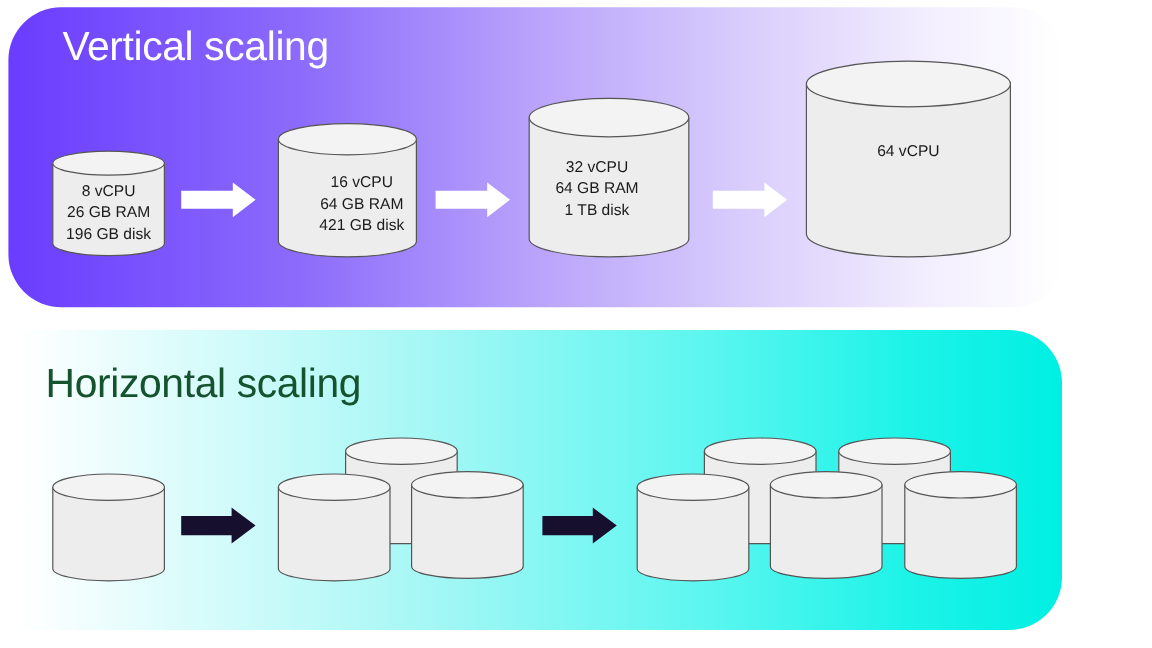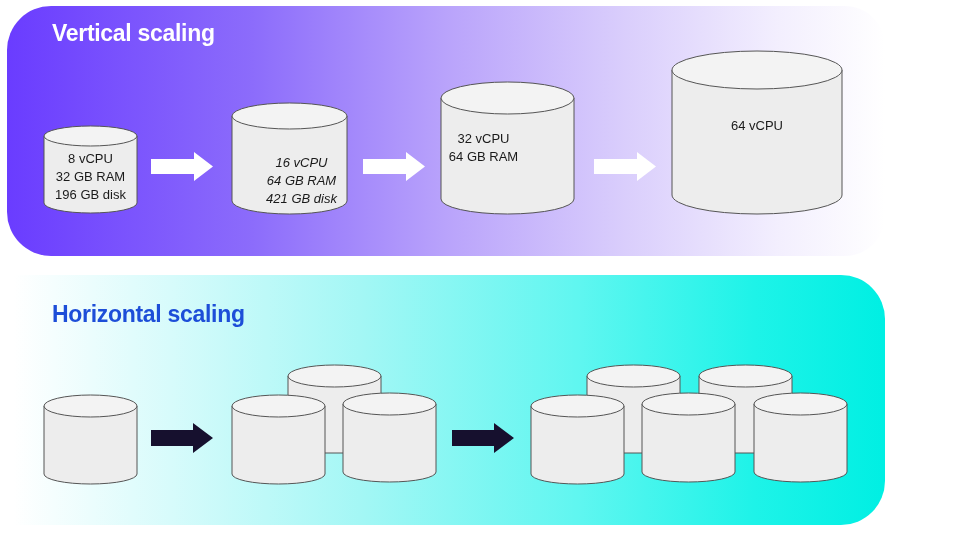--- a/index.html
+++ b/index.html
@@ -2,23 +2,23 @@
 <html><head>
 <meta charset="utf-8">
 <style>
   html,body{margin:0;padding:0;background:#ffffff;}
   body{width:960px;height:540px;position:relative;overflow:hidden;font-family:"Liberation Sans",sans-serif;}
   .panel{position:absolute;}
   .panel-vertical{left:7px;top:6px;width:878px;height:250px;border-radius:44px 40px 40px 44px;
     background:linear-gradient(90deg,#6a3cff 0%,#8c6cfb 28%,#b9a3fb 50%,#d9cdfc 70%,#f3effe 88%,#ffffff 100%);}
   .panel-horizontal{left:14px;top:275px;width:871px;height:250px;border-radius:0 44px 44px 0;
     background:linear-gradient(90deg,#ffffff 0%,#d7fbfb 18%,#a3f7f5 40%,#5ff6f0 65%,#1ef3e8 85%,#00efe3 100%);}
-  .title{position:absolute;font-weight:bold;font-size:23px;letter-spacing:-0.3px;text-align:center;}
+  .title{position:absolute;font-weight:normal;font-size:34px;letter-spacing:-0.3px;text-align:center;}
   .title-v{left:52px;top:20px;color:#ffffff;}
-  .title-h{left:52px;top:301px;color:#1d4ed8;}
+  .title-h{left:38px;top:301px;color:#14532d;}
   svg{position:absolute;left:0;top:0;}
   .cyl-label{position:absolute;text-align:center;font-size:13px;line-height:18px;color:#1a1a1a;}
 </style>
 </head>
 <body>
 
 <div class="panel panel-vertical"></div>
 <div class="title title-v">Vertical scaling</div>
 
 <div class="panel panel-horizontal"></div>
@@ -107,27 +107,28 @@
   <g fill="#16102e">
     <polygon points="151,430 193,430 193,423 213,438 193,453 193,446 151,446"></polygon>
   </g>
   <g fill="#16102e">
     <polygon points="452,430 494,430 494,423 514,438 494,453 494,446 452,446"></polygon>
   </g>
 </svg>
 
 <div class="cyl-label" style="left:44px;top:150px;width:93px;text-align:center;">
   <div>8 vCPU</div>
-  <div>32 GB RAM</div>
+  <div>26 GB RAM</div>
   <div>196 GB disk</div>
 </div>
-<div class="cyl-label" style="left:232px;top:154px;width:139px;font-style:italic;">
+<div class="cyl-label" style="left:232px;top:143px;width:139px;">
   <div>16 vCPU</div>
   <div>64 GB RAM</div>
   <div>421 GB disk</div>
 </div>
-<div class="cyl-label" style="left:417px;top:130px;width:133px;">
+<div class="cyl-label" style="left:431px;top:130px;width:133px;">
   <div>32 vCPU</div>
   <div>64 GB RAM</div>
+  <div>1 TB disk</div>
 </div>
 <div class="cyl-label" style="left:672px;top:117px;width:170px;">
   <div>64 vCPU</div>
 </div>
 
 </body></html>

